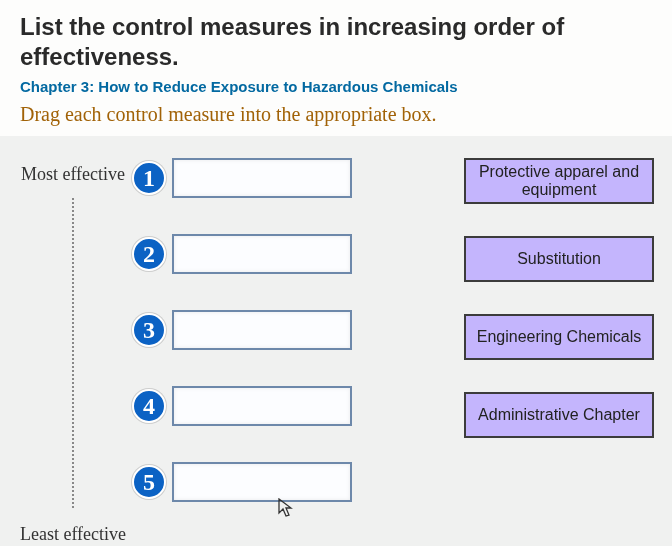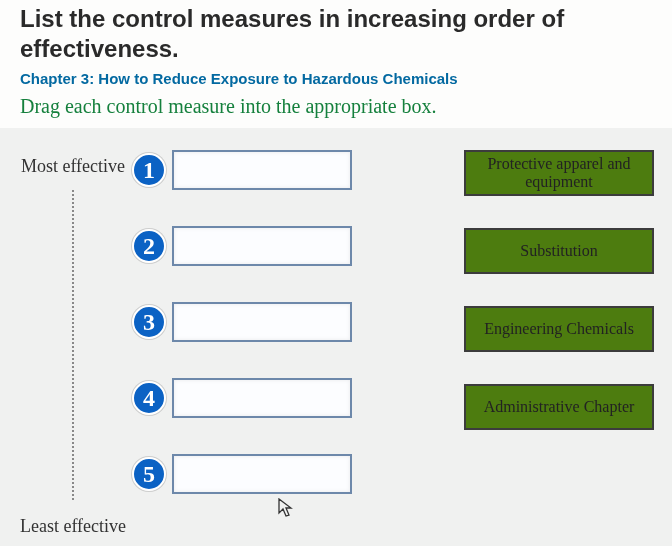--- a/index.html
+++ b/index.html
@@ -8,37 +8,37 @@
       height: 546px;
       font-family: Georgia, "Times New Roman", serif;
       background: #fdfdfc;
       color: #222;
       overflow: hidden;
       position: relative;
     }
     .heading {
       font-size: 24px;
       font-weight: 600;
-      margin: 4px 20px 2px 20px;
+      margin: 12px 20px 2px 20px;
       line-height: 1.25;
       font-family: "Helvetica Neue", Arial, sans-serif;
       color: #2a2a2a;
     }
     .chapter {
       font-size: 15px;
       font-weight: 600;
       margin: 6px 20px 6px 20px;
       font-family: "Helvetica Neue", Arial, sans-serif;
       color: #0369a1;
     }
     .instruction {
       font-size: 20px;
       margin: 8px 20px 10px 20px;
       font-family: Georgia, serif;
-      color: #15803d;
+      color: #a16207;
     }
     .activity-area {
       display: flex;
       padding: 10px 18px 0 18px;
       background: #f0f1f0;
       height: 430px;
     }
     .left-col {
       width: 110px;
       display: flex;
@@ -100,26 +100,26 @@
       width: 190px;
       display: flex;
       flex-direction: column;
       gap: 32px;
       padding-top: 12px;
       margin-left: 30px;
     }
     .drag-item {
       height: 46px;
       border: 2px solid #3c3c3c;
-      background: #4d7c0f;
+      background: #c4b5fd;
       display: flex;
       align-items: center;
       justify-content: center;
       text-align: center;
-      font-family: Liberation Serif, serif;
+      font-family: Liberation Sans, sans-serif;
       font-size: 16px;
       color: #222;
       line-height: 1.1;
       padding: 2px 4px;
       cursor: grab;
     }
     .cursor-icon {
       position: absolute;
       left: 278px;
       top: 498px;

